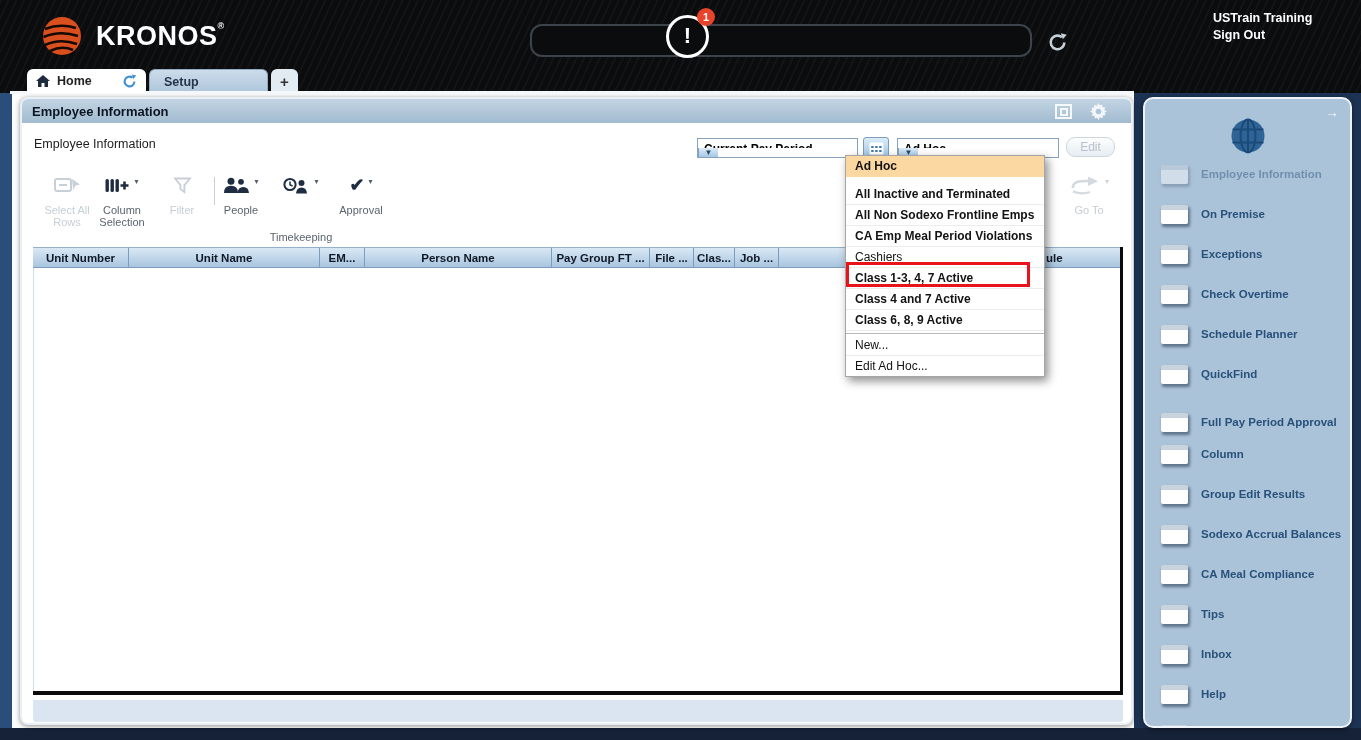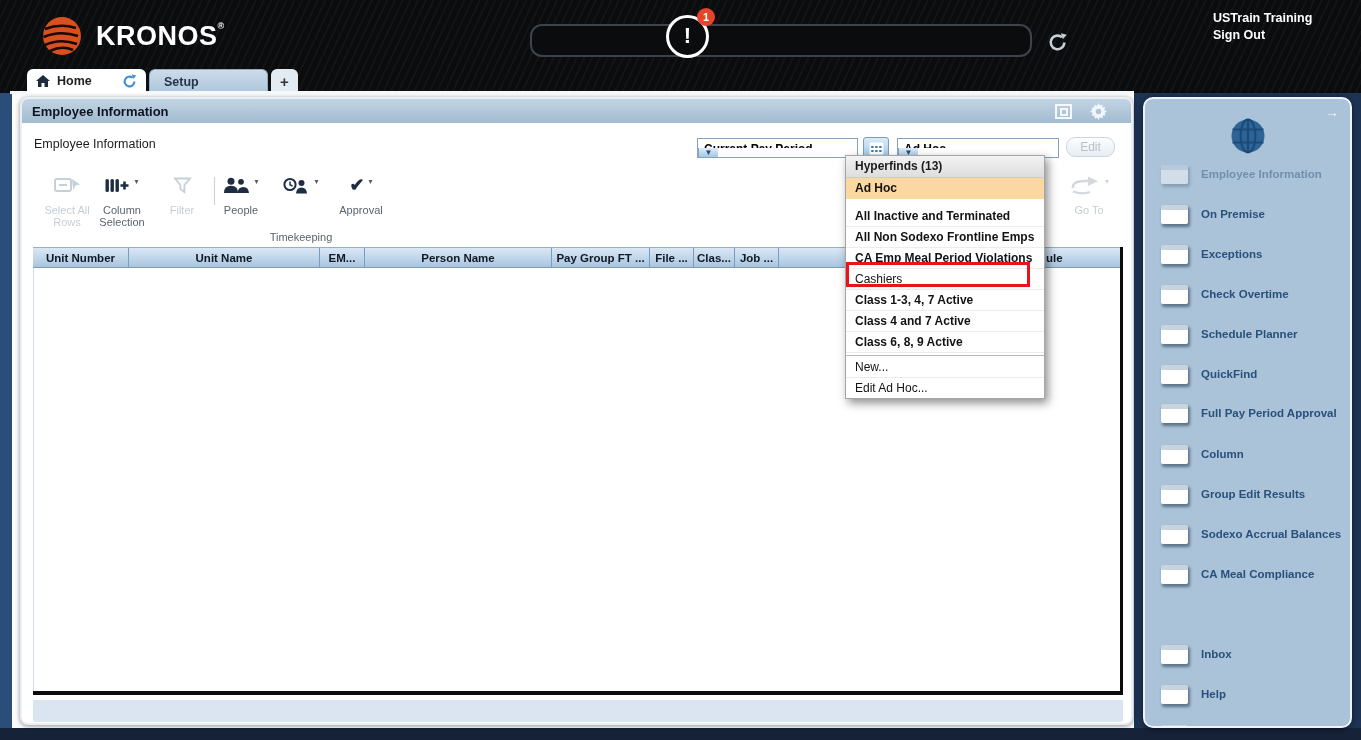--- a/index.html
+++ b/index.html
@@ -301,21 +301,20 @@
       <div class="th last" style="width:275px">ule</div>
     </div>
 
     <div id="tbl-left"></div>
     <div id="tbl-right"></div>
     <div id="tbl-bottom"></div>
     <div id="pfooter"></div>
   </div>
 
   <div id="hfmenu">
-    <div class="hf-h">Hyperfinds (13)</div>
     <div class="hf-i sel">Ad Hoc</div>
     <div class="hf-sp"></div>
     <div class="hf-i b">All Inactive and Terminated</div>
     <div class="hf-i b">All Non Sodexo Frontline Emps</div>
     <div class="hf-i b">CA Emp Meal Period Violations</div>
     <div class="hf-i">Cashiers</div>
     <div class="hf-i b">Class 1-3, 4, 7 Active</div>
     <div class="hf-i b">Class 4 and 7 Active</div>
     <div class="hf-i b">Class 6, 8, 9 Active</div>
     <div class="hf-sep"></div>
@@ -351,40 +350,44 @@
       <span class="sb-lb">Schedule Planner</span>
     </div>
     <div class="sb-row" style="top:175px">
       <span class="sb-ic"></span>
       <span class="sb-lb">Check Overtime</span>
     </div>
     <div class="sb-row" style="top:255px">
       <span class="sb-ic"></span>
       <span class="sb-lb">QuickFind</span>
     </div>
-    <div class="sb-row" style="top:294px">
+    <div class="sb-row" style="top:303px">
       <span class="sb-ic"></span>
       <span class="sb-lb">Full Pay Period Approval</span>
     </div>
     <div class="sb-row" style="top:335px">
       <span class="sb-ic"></span>
       <span class="sb-lb">Column</span>
     </div>
     <div class="sb-row" style="top:375px">
       <span class="sb-ic"></span>
       <span class="sb-lb">Group Edit Results</span>
     </div>
     <div class="sb-row" style="top:415px">
       <span class="sb-ic"></span>
       <span class="sb-lb">Sodexo Accrual Balances</span>
     </div>
     <div class="sb-row" style="top:455px">
       <span class="sb-ic"></span>
       <span class="sb-lb">CA Meal Compliance</span>
     </div>
+    <div class="sb-row" style="top:495px">
+      <span class="sb-ic"></span>
+      <span class="sb-lb">Tips</span>
+    </div>
     <div class="sb-row" style="top:535px">
       <span class="sb-ic"></span>
       <span class="sb-lb">Inbox</span>
     </div>
     <div class="sb-row" style="top:575px">
       <span class="sb-ic"></span>
       <span class="sb-lb">Help</span>
     </div>
     <div class="sb-row" style="top:615px">
       <span class="sb-ic"></span>

